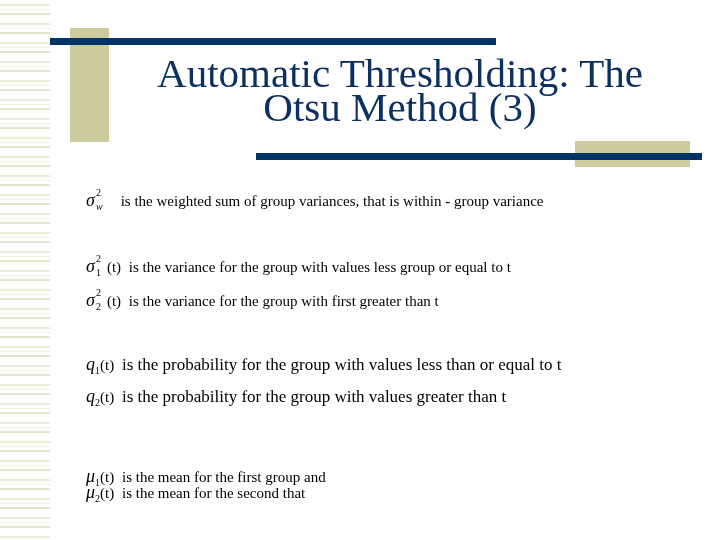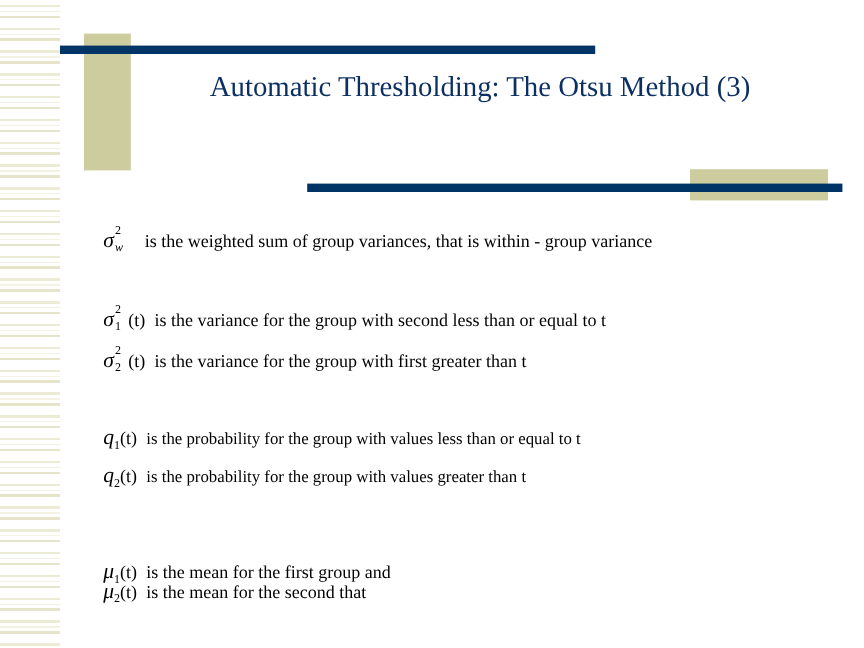--- a/index.html
+++ b/index.html
@@ -22,53 +22,53 @@
         #ffffff 15px, #ffffff 19px
       );
     }
     .tan-vert { position: absolute; left: 70px; top: 28px; width: 39px; height: 114px; background: #cccc9f; }
     .bar-top { position: absolute; left: 50px; top: 38px; width: 446px; height: 7px; background: #003366; }
     .tan-horiz { position: absolute; left: 575px; top: 141px; width: 115px; height: 26px; background: #cccc9f; }
     .bar-bottom { position: absolute; left: 256px; top: 153px; width: 446px; height: 7px; background: #003366; }
     .title {
       position: absolute; left: 130px; top: 56px; width: 540px;
       text-align: center; color: #0d3062;
-      font-size: 24px; line-height: 34px;
+      font-size: 41px; line-height: 34px;
     }
     .line {
       position: absolute; left: 86px; font-size: 15px; white-space: nowrap;
     }
     .sym { font-style: italic; font-size: 18px; }
     .supsub { display: inline-block; vertical-align: middle; position: relative; width: 10px; height: 24px; margin-right: 2px; }
     .supsub .sup { position: absolute; top: -4px; left: 1px; font-size: 10px; font-style: normal; }
     .supsub .sub { position: absolute; top: 10px; left: 1px; font-size: 10px; }
     .arg { font-size: 15px; }
     .desc { margin-left: 4px; }
-    .desc.small { font-size: 14px; }
+    .desc.small { font-size: 17px; }
     .sub-inline { font-size: 10px; vertical-align: -4px; }
   </style>
 </head>
 <body>
 
 <div class="stripes"></div>
 <div class="tan-vert"></div>
 <div class="bar-top"></div>
 <div class="tan-horiz"></div>
 <div class="bar-bottom"></div>
 
 <div class="title">Automatic Thresholding: The Otsu Method (3)</div>
 
 <div class="line" style="top:190px;">
   <span class="sym">σ</span><span class="supsub"><span class="sup">2</span><span class="sub" style="font-style:italic;">w</span></span>
   <span class="desc" style="margin-left:10px;">is the weighted sum of group variances, that is within - group variance</span>
 </div>
 
 <div class="line" style="top:256px;">
   <span class="sym">σ</span><span class="supsub"><span class="sup">2</span><span class="sub">1</span></span><span class="arg">(t)</span>
-  <span class="desc">is the variance for the group with second less than or equal to t</span>
+  <span class="desc">is the variance for the group with values less group or equal to t</span>
 </div>
 
 <div class="line" style="top:290px;">
   <span class="sym">σ</span><span class="supsub"><span class="sup">2</span><span class="sub">2</span></span><span class="arg">(t)</span>
   <span class="desc">is the variance for the group with first greater than t</span>
 </div>
 
 <div class="line" style="top:354px;">
   <span class="sym">q</span><span class="sub-inline">1</span><span class="arg">(t)</span>
   <span class="desc small">is the probability for the group with values less than or equal to t</span>

